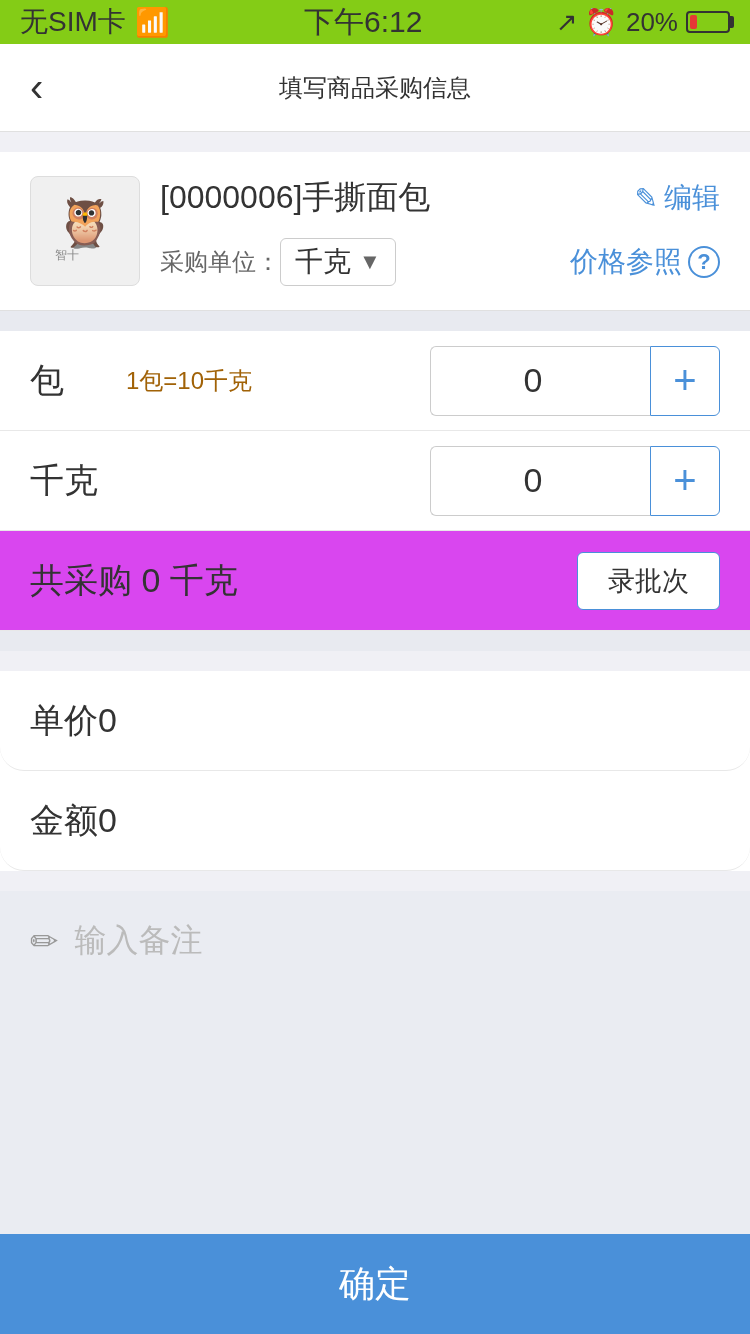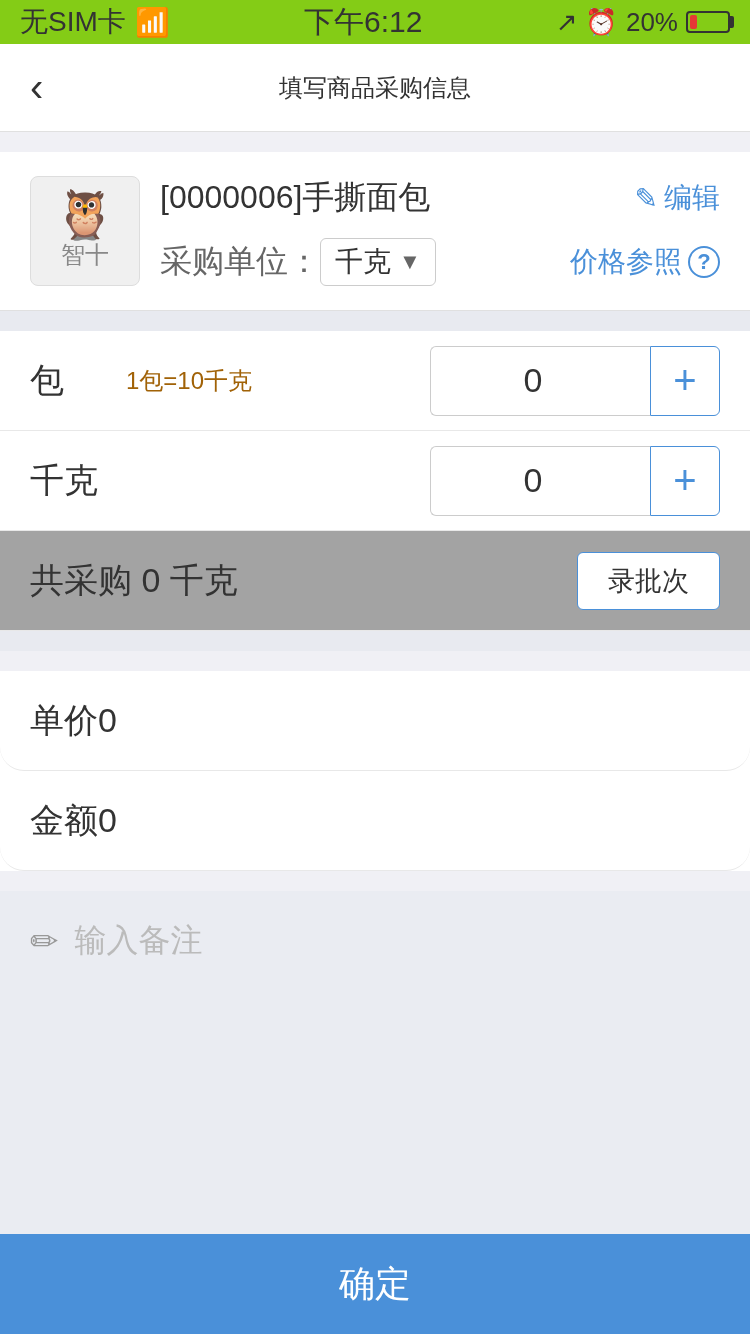--- a/index.html
+++ b/index.html
@@ -101,23 +101,23 @@
       flex-shrink: 0;
       border: 1px solid #ddd;
     }
     .owl-logo {
       font-size: 48px;
       color: #aaa;
       text-align: center;
       line-height: 1;
     }
     .owl-text {
-      font-size: 24px;
+      font-size: 12px;
       color: #888;
-      text-align: center;
+      text-align: left;
     }
     .product-info { flex: 1; }
     .product-name-row {
       display: flex;
       justify-content: space-between;
       align-items: center;
       margin-bottom: 18px;
     }
     .product-name {
       font-size: 32px;
@@ -131,21 +131,21 @@
       align-items: center;
       gap: 6px;
       cursor: pointer;
     }
     .unit-row {
       display: flex;
       align-items: center;
       justify-content: space-between;
     }
     .unit-label {
-      font-size: 32px;
+      font-size: 24px;
       color: #666;
     }
     .unit-selector {
       display: flex;
       align-items: center;
       border: 1px solid #ccc;
       border-radius: 6px;
       padding: 4px 14px;
       background: #fff;
       font-size: 28px;
@@ -232,21 +232,21 @@
       cursor: pointer;
     }
 
     
     .total-row {
       display: flex;
       align-items: center;
       justify-content: space-between;
       padding: 0 30px;
       height: 100px;
-      background: #a3a3a3;
+      background: #d946ef;
       border-bottom: 1px solid #e8e8e8;
     }
     .total-text {
       font-size: 34px;
       color: #333;
     }
     .batch-btn {
       border: 1px solid #4a90d9;
       border-radius: 6px;
       padding: 10px 30px;

